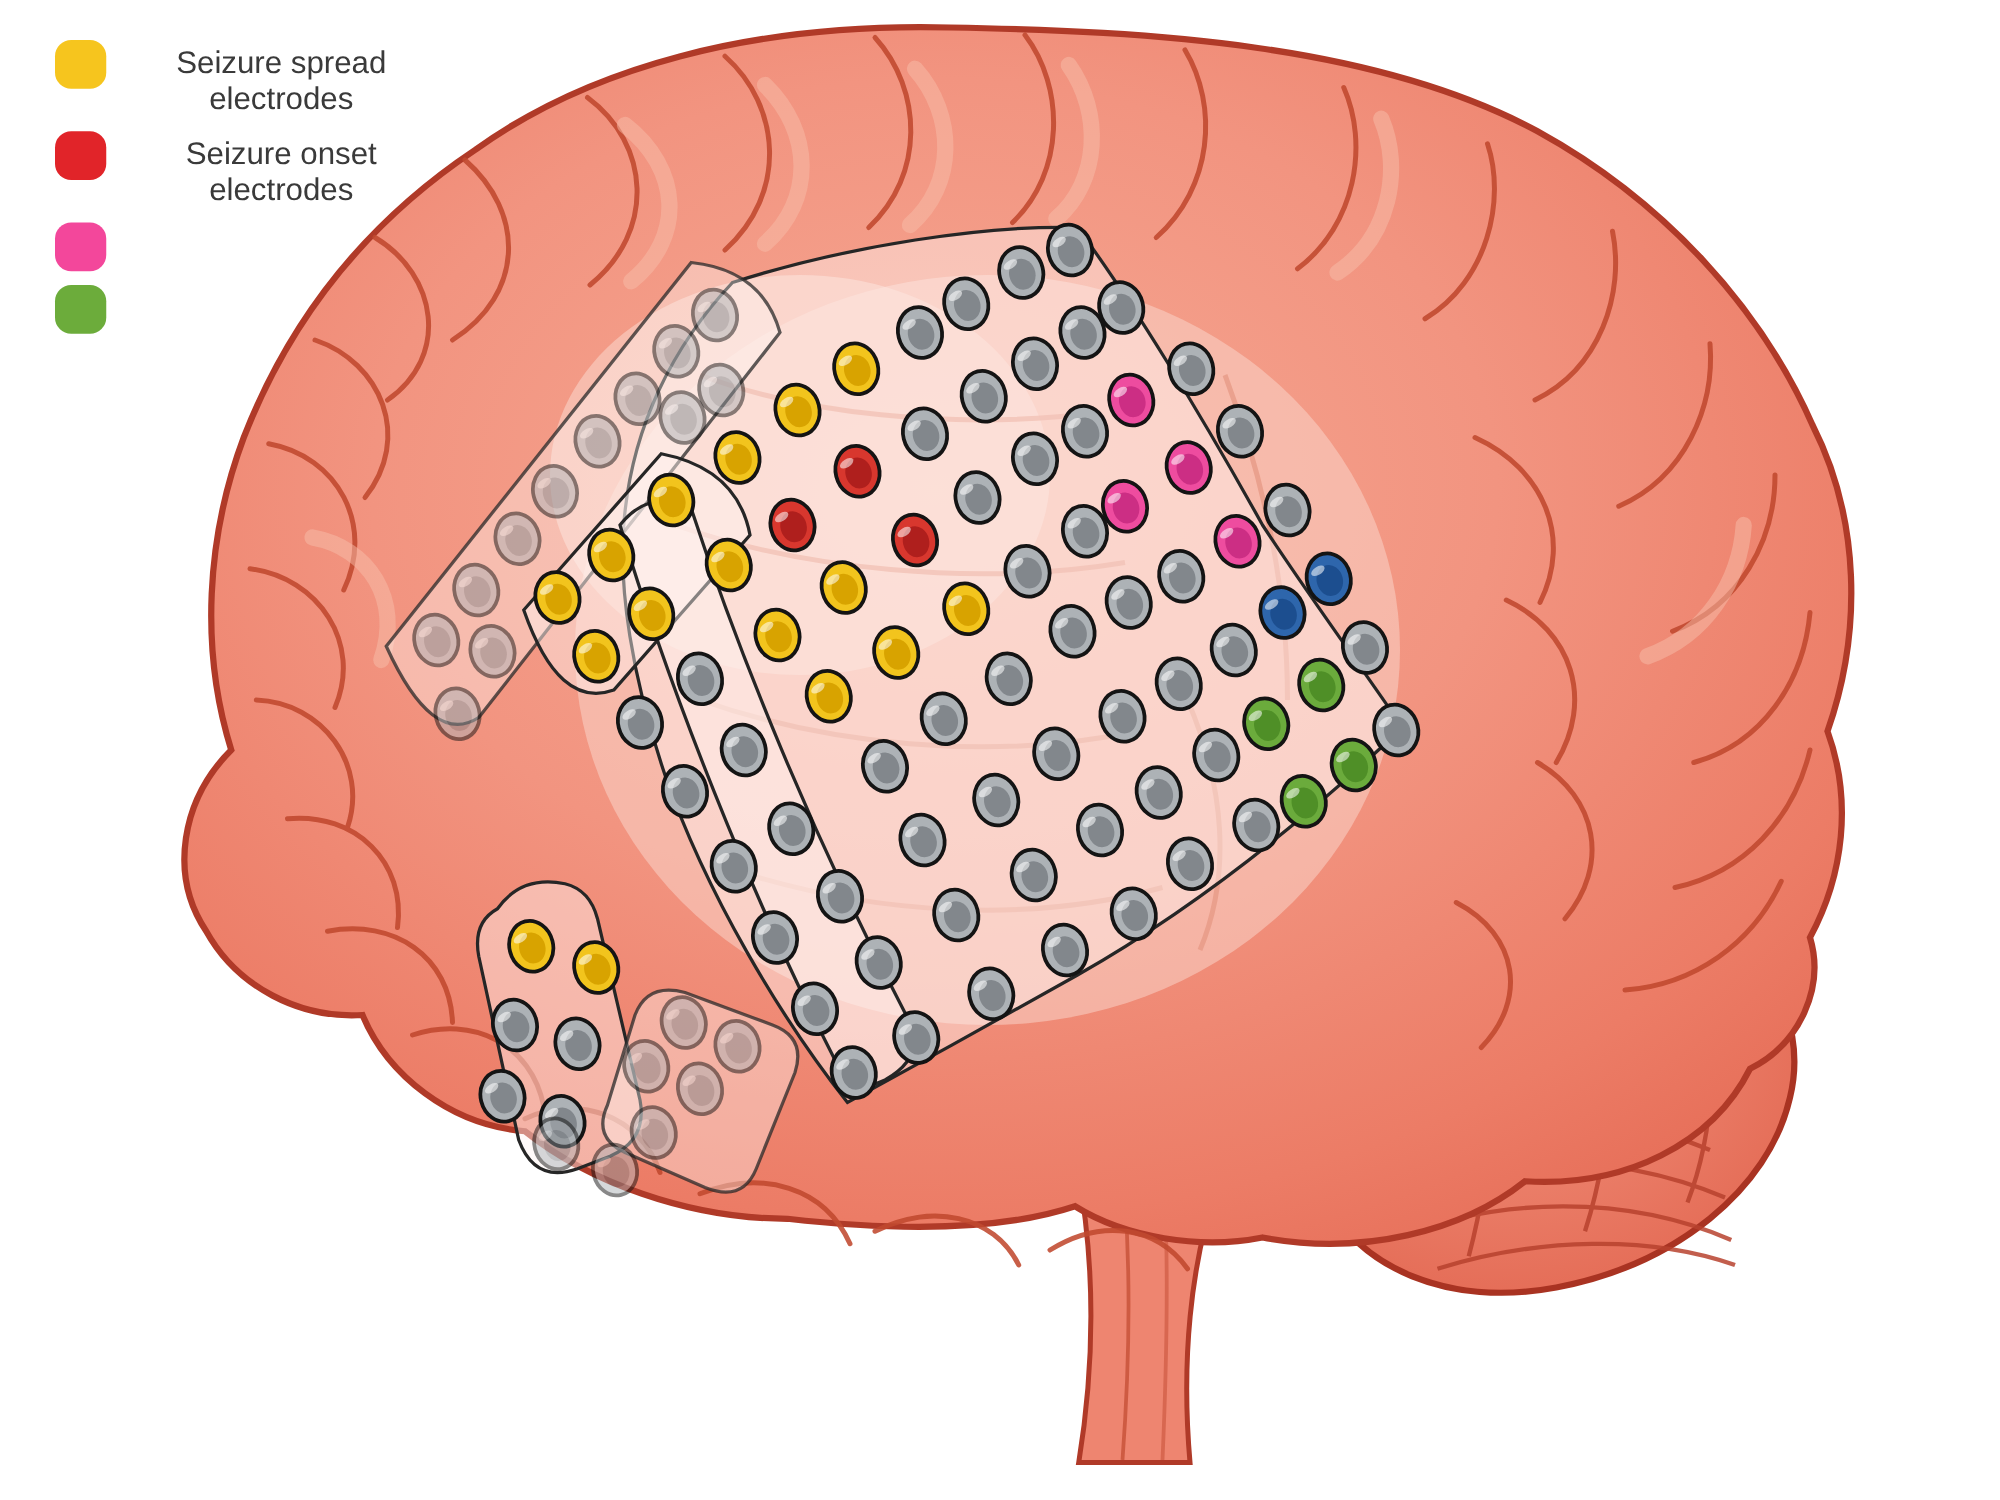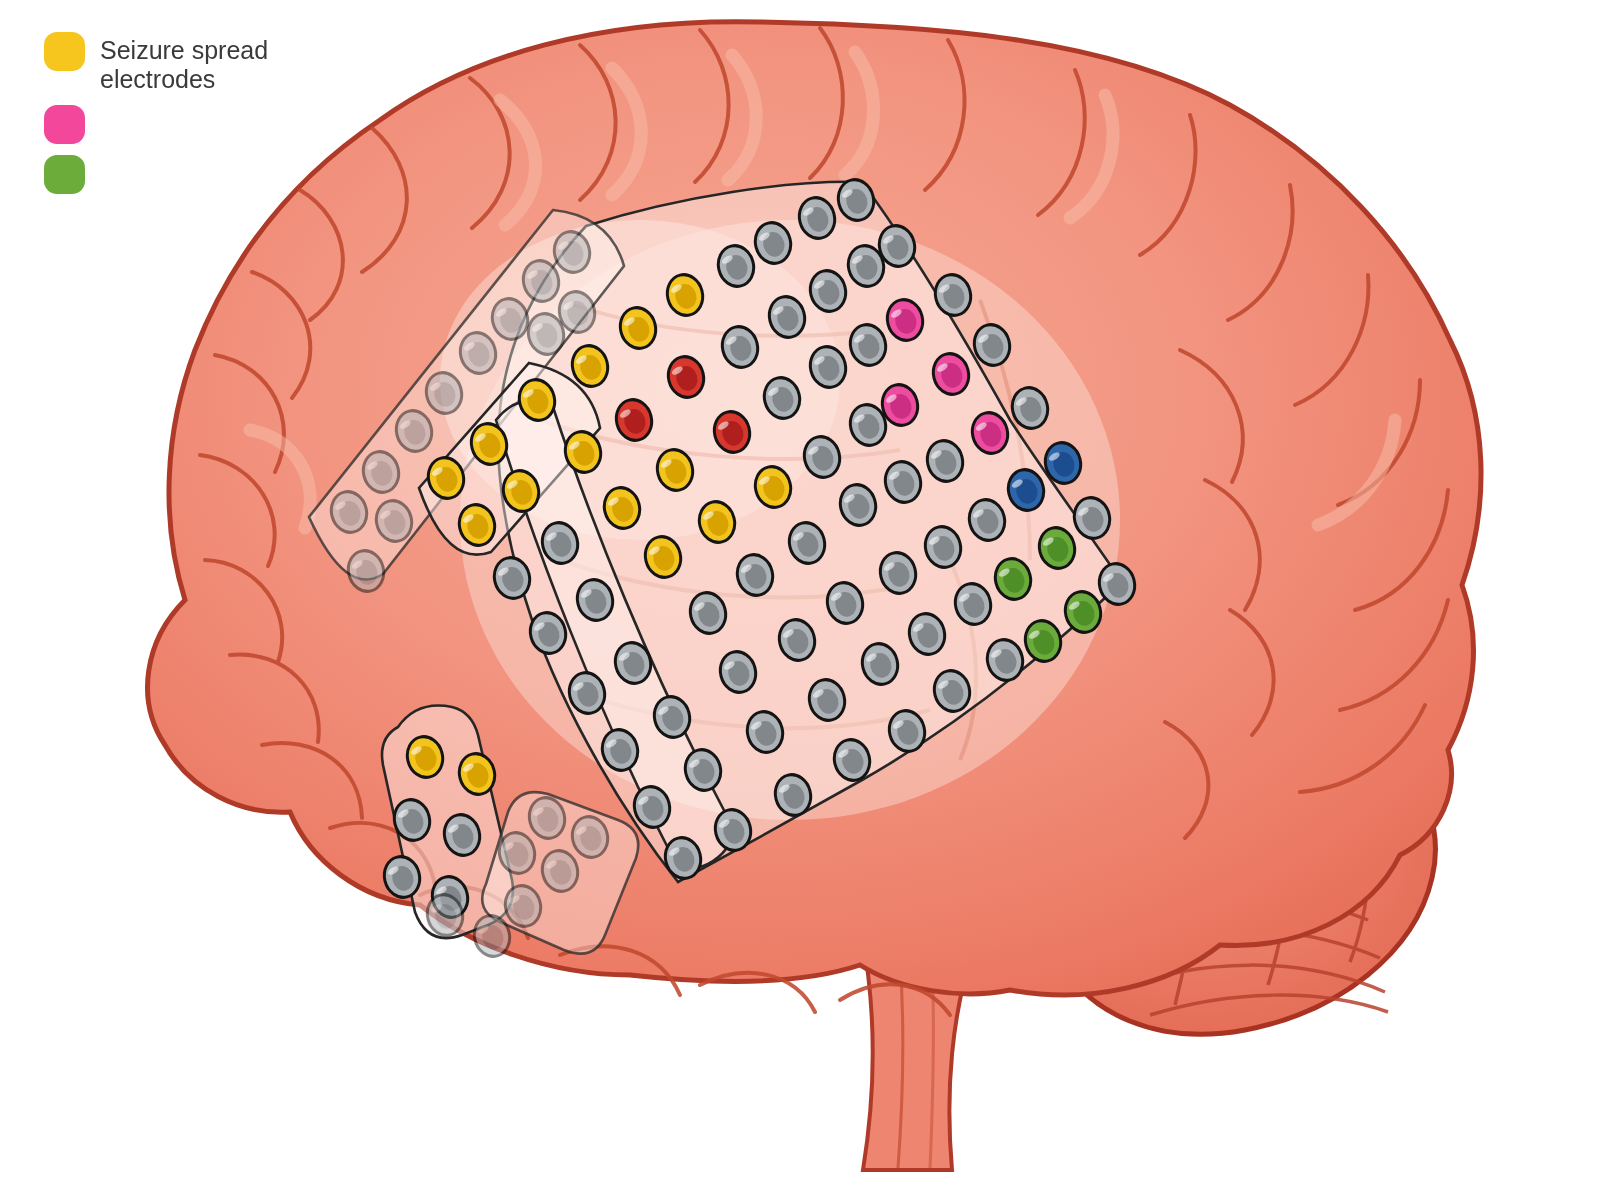--- a/index.html
+++ b/index.html
@@ -1,17 +1,17 @@
 <!DOCTYPE html>
 <html><head>
 <meta charset="utf-8">
 <style>
   html,body{margin:0;padding:0;background:#ffffff;}
   .stage{position:relative;width:1600px;height:1200px;overflow:hidden;background:#ffffff;
-         font-family:"Liberation Sans",sans-serif;}
+         font-family:"Liberation Sans",sans-serif;text-align:center;}
   .stage svg{position:absolute;left:0;top:0;}
   .legend{position:absolute;left:44px;top:30px;width:360px;z-index:5;}
   .legend-item{display:flex;align-items:flex-start;margin-bottom:9px;}
   .swatch{width:41px;height:39px;border-radius:13px;flex:0 0 auto;margin-right:15px;margin-top:2px;}
   .legend-label{font-size:25px;line-height:29px;color:#3a3a3a;max-width:250px;padding-top:6px;}
 </style>
 </head>
 <body>
 
 <div class="stage">
@@ -647,19 +647,23 @@
         </g>
       </g>
   </svg>
 
   <div class="legend">
     <div class="legend-item">
       <span class="swatch" style="background: rgb(246, 197, 30);"></span>
       <span class="legend-label">Seizure spread electrodes</span>
     </div>
     <div class="legend-item">
+      <span class="swatch" style="background: rgb(225, 36, 41);"></span>
+      <span class="legend-label">Seizure onset electrodes</span>
+    </div>
+    <div class="legend-item">
       <span class="swatch" style="background: rgb(243, 71, 155);"></span>
     </div>
     <div class="legend-item">
       <span class="swatch" style="background: rgb(108, 172, 59);"></span>
     </div>
   </div>
 </div>
 
 </body></html>

